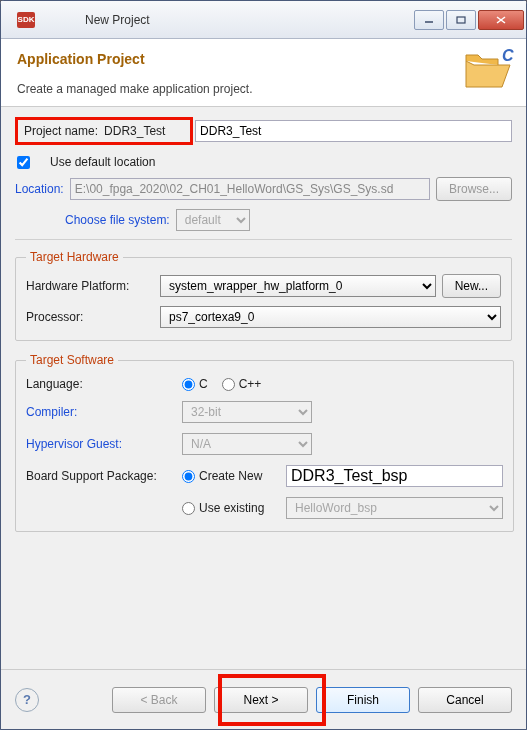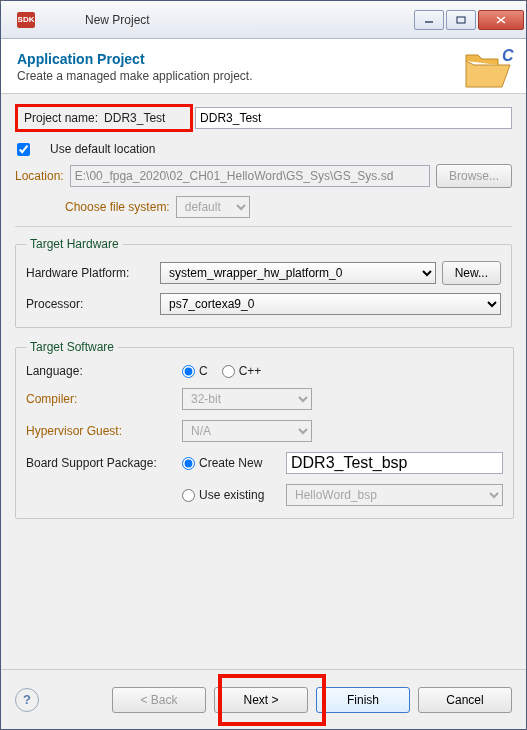--- a/index.html
+++ b/index.html
@@ -9,45 +9,45 @@
 
 .titlebar { height: 38px; background: linear-gradient(#f8f9fb, #e3e8f0); display: flex; align-items: center; padding: 0 2px 0 16px; border-bottom: 1px solid #b0b8c8; }
 .titlebar .icon-sdk { width: 18px; height: 16px; background: #c0392b; color: #fff; font-size: 8px; font-weight: bold; display: flex; align-items: center; justify-content: center; margin-right: 6px; border-radius: 2px; }
 .titlebar .title { font-size: 12px; color: #333; flex: 1; margin-left: 44px; }
 .win-controls { display: flex; gap: 2px; }
 .win-btn { width: 30px; height: 20px; border: 1px solid #8a9bb8; border-radius: 2px; background: linear-gradient(#f4f7fb,#dde5f0); display: flex; align-items: center; justify-content: center; font-size: 10px; color: #3a4a68; cursor: default; }
 .win-btn.close { width: 46px; background: linear-gradient(#e98a7a,#c94a3a); border-color:#a03a2a; color:#fff; }
 .win-btn.close svg { stroke: #fff; }
 
 .header { padding: 12px 16px 10px 16px; background: #fff; border-bottom: 1px solid #ccc; position: relative; }
-.header h1 { font-size: 14px; font-weight: bold; color: #0369a1; margin-bottom: 2px; }
+.header h1 { font-size: 14px; font-weight: bold; color: #a16207; margin-bottom: 15px; }
 .header p { font-size: 12px; color: #444; }
 .header .folder-icon { position: absolute; right: 12px; top: 8px; }
 
 .content { flex: 1; background: #f0f0f0; padding: 10px 14px 0 14px; font-size: 12px; color: #222; overflow: hidden; }
 
 .row { display: flex; align-items: center; margin-bottom: 8px; gap: 6px; }
 .row label { font-size: 12px; }
 .highlight-box { border: 3px solid #e10; padding: 4px 6px; display: inline-flex; align-items: center; gap: 6px; }
 .text-input { flex: 1; height: 22px; border: 1px solid #aab; background: #fff; padding: 0 4px; font-size: 12px; }
 .text-input:disabled { background: #f0f0f0; color: #888; }
 
 .checkbox-row { display: flex; align-items: center; gap: 20px; margin: 10px 0 8px 2px; }
 .checkbox-row input { width: 13px; height: 13px; }
 
-.disabled-label { color: #a16207; }
+.disabled-label { color: #1d4ed8; }
 
 .btn { height: 24px; padding: 0 12px; border: 1px solid #999; background: linear-gradient(#fafafa,#e5e5e5); border-radius: 3px; font-size: 12px; cursor: default; }
 .btn:disabled { color: #9a9a9a; }
 
 .select { height: 22px; border: 1px solid #888; background: linear-gradient(#fefefe,#ececec); font-size: 12px; padding: 0 4px; flex: 1; }
 .select:disabled { color: #888; background: #f0f0f0; }
 
 fieldset { border: 1px solid #c8c8c8; border-radius: 2px; margin: 10px 0 12px 0; padding: 10px 10px 12px 10px; }
-legend { font-size: 12px; padding: 0 4px; color: #14532d; }
+legend { font-size: 12px; padding: 0 4px; color: #c2410c; }
 
 .field-row { display: flex; align-items: center; gap: 8px; margin-bottom: 10px; }
 .field-row .lbl { width: 148px; font-size: 12px; }
 .radio-group { display: flex; align-items: center; gap: 4px; }
 .radio-group label { font-size: 12px; margin-right: 10px; }
 
 .bsp-input { flex: 1; height: 22px; border: 1px solid #aab; background: #fff; padding: 0 4px; font-size: 16px; }
 
 .footer { height: 60px; background: #f0f0f0; border-top: 1px solid #ccc; display: flex; align-items: center; padding: 0 14px; gap: 8px; position: relative; }
 .footer .help { width: 24px; height: 24px; border: 1px solid #9ab; border-radius: 50%; display: flex; align-items: center; justify-content: center; color: #5a7ab0; font-weight: bold; font-size: 13px; margin-right: auto; }

